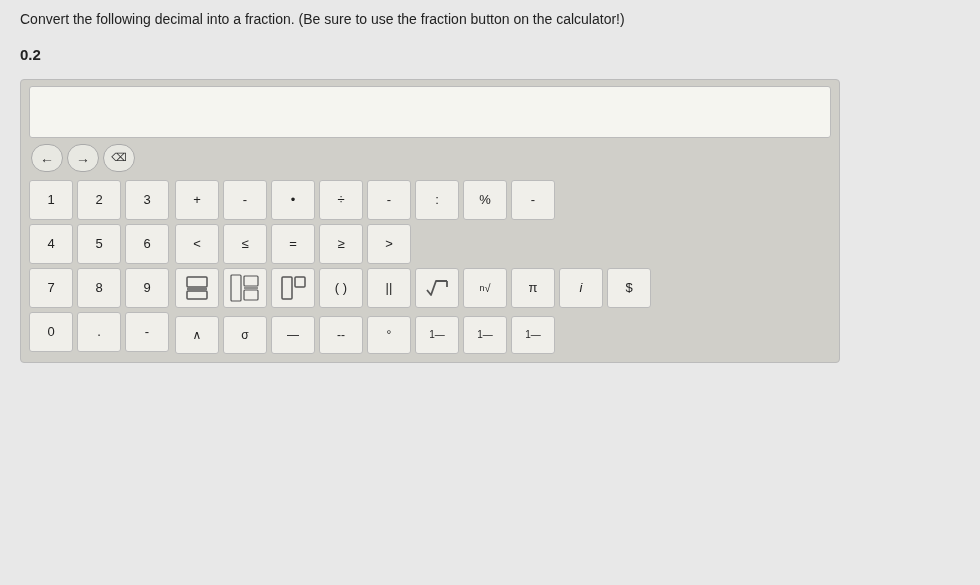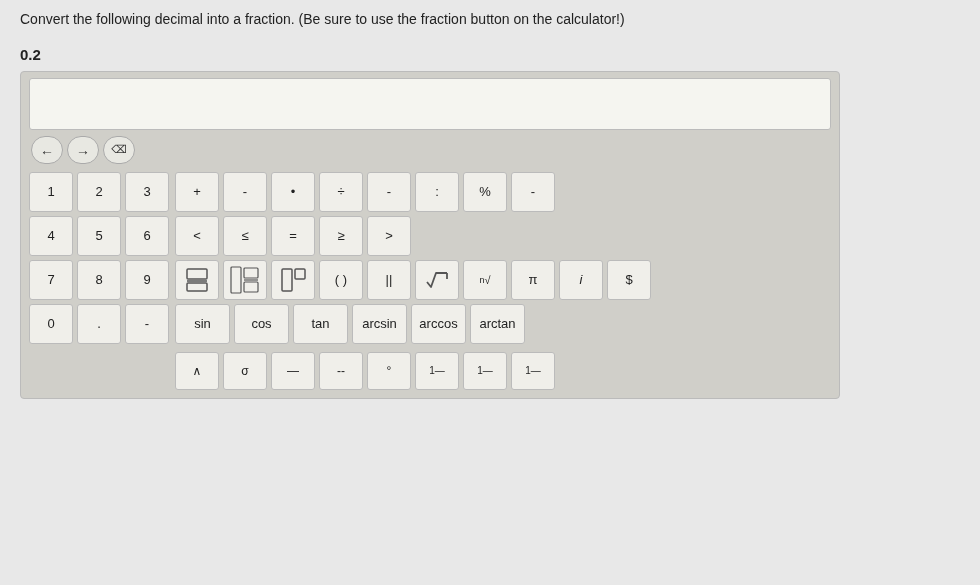--- a/index.html
+++ b/index.html
@@ -13,21 +13,21 @@
     .instruction {
       font-size: 14px;
       color: #222;
       margin-bottom: 16px;
       line-height: 1.4;
     }
     .decimal-label {
       font-size: 15px;
       font-weight: bold;
       color: #222;
-      margin-bottom: 8px;
+      margin-bottom: 16px;
     }
     .calculator-wrapper {
       background: #d0cfc9;
       border: 1px solid #bbb;
       border-radius: 4px;
       padding: 6px 8px 8px 8px;
       width: 820px;
     }
     .display-area {
       background: #f5f5f0;
@@ -215,28 +215,20 @@
           </svg>
         </div>
         <div class="calc-btn" style="font-size:11px;">
           <span style="font-size:9px;vertical-align:super;">n</span>√
         </div>
         <div class="calc-btn">π</div>
         <div class="calc-btn" style="font-style:italic;">i</div>
         <div class="calc-btn">$</div>
       </div>
 
-      <div class="trig-row">
-        <div class="trig-btn">sin</div>
-        <div class="trig-btn">cos</div>
-        <div class="trig-btn">tan</div>
-        <div class="trig-btn">arcsin</div>
-        <div class="trig-btn">arccos</div>
-        <div class="trig-btn">arctan</div>
-      </div>
 
       <div class="bottom-row">
         <div class="bottom-btn">∧</div>
         <div class="bottom-btn">σ</div>
         <div class="bottom-btn">—</div>
         <div class="bottom-btn">--</div>
         <div class="bottom-btn">°</div>
         <div class="bottom-btn" style="font-size:10px;">1—</div>
         <div class="bottom-btn" style="font-size:10px;">1—</div>
         <div class="bottom-btn" style="font-size:10px;">1—</div>

